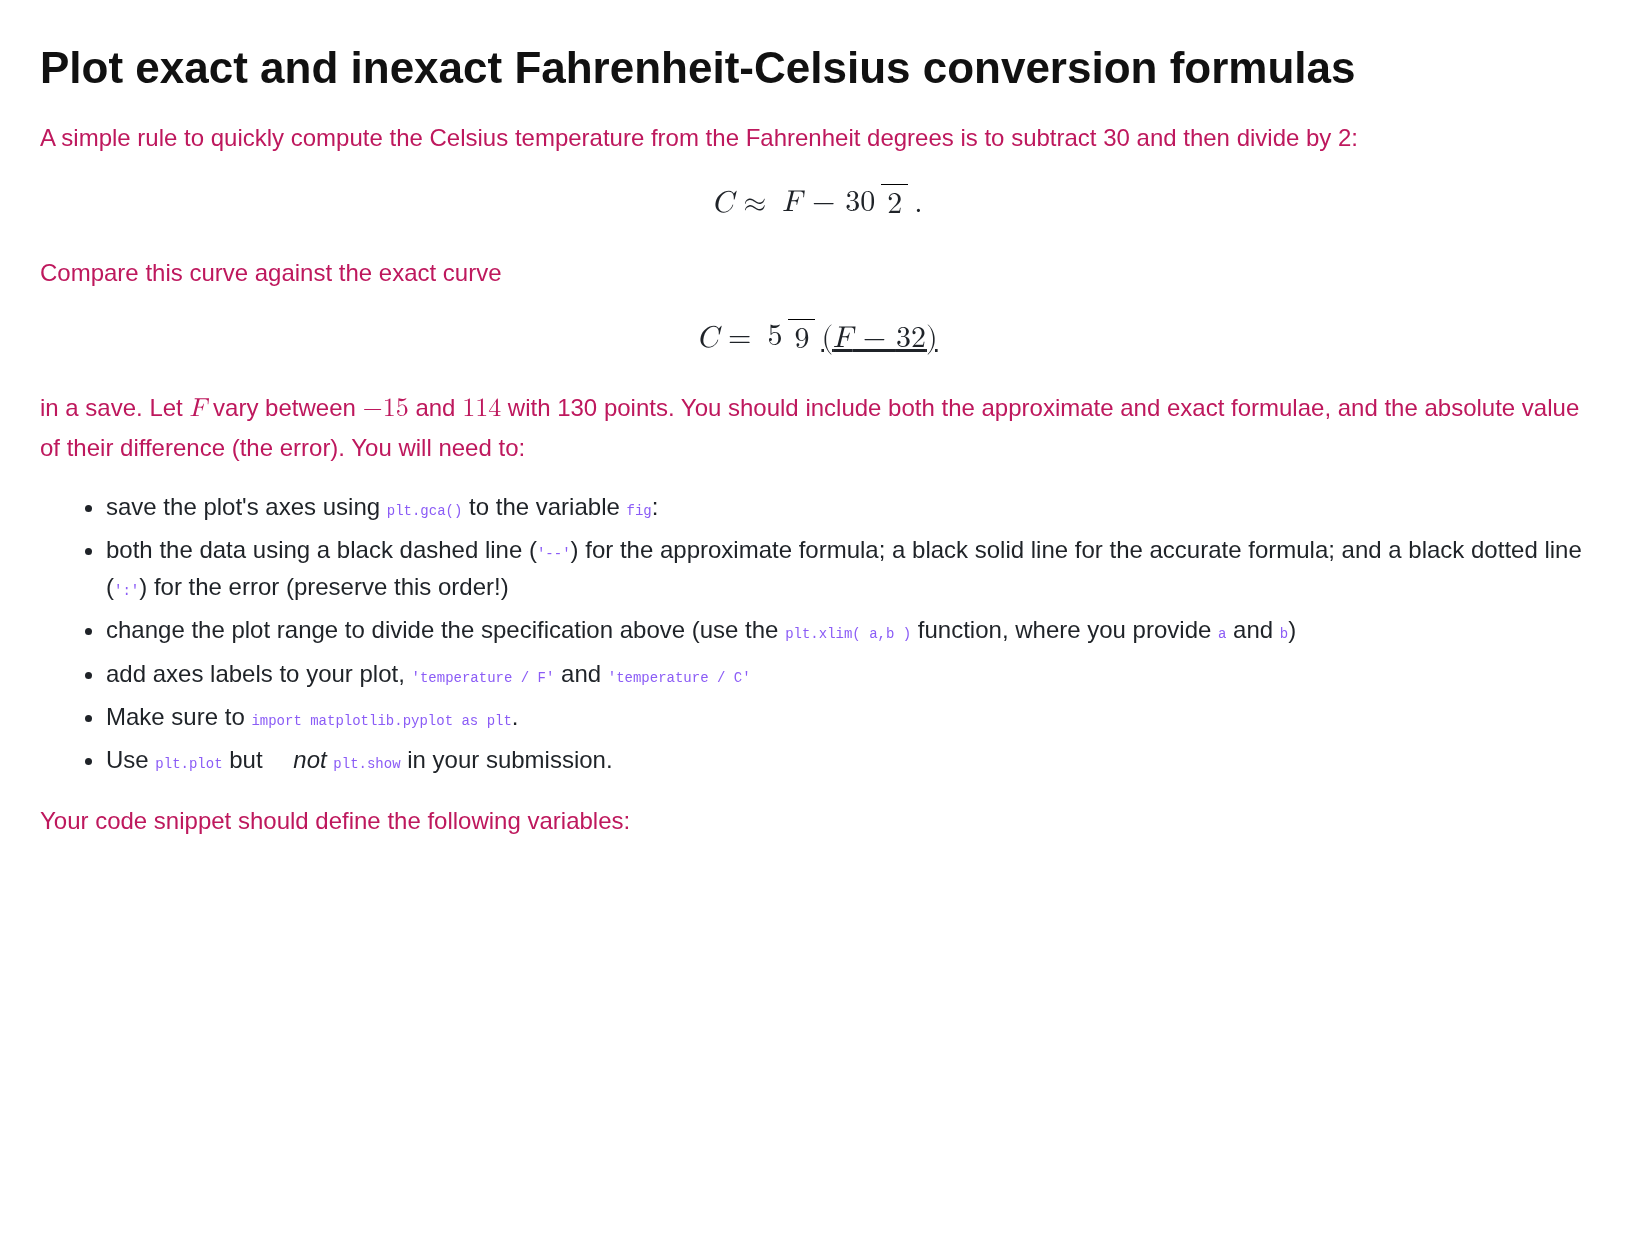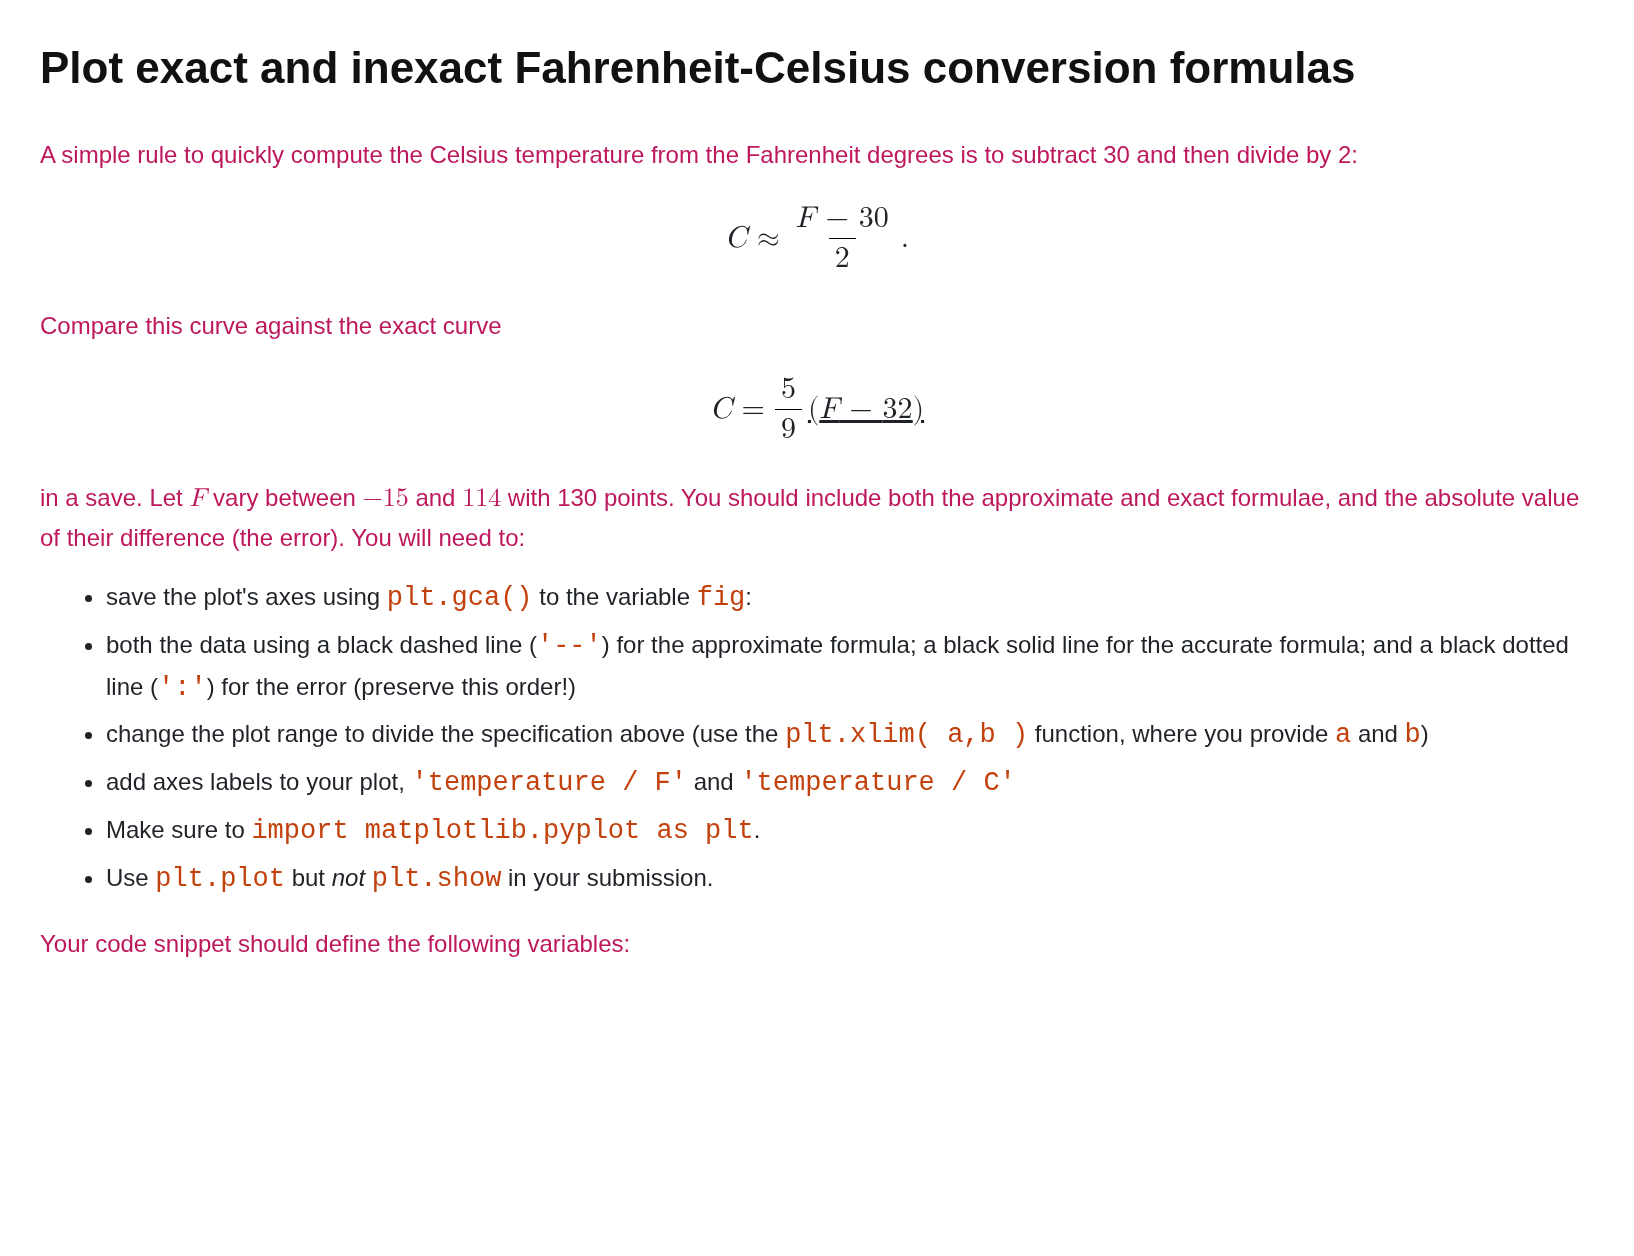--- a/index.html
+++ b/index.html
@@ -8,21 +8,21 @@
     background: #ffffff;
     color: #1f2328;
     padding: 40px 40px 20px 40px;
     max-width: 1634px;
     line-height: 1.5;
   }
   .heading {
     font-size: 44px;
     font-weight: 700;
     color: #111;
-    margin-bottom: 41px;
+    margin-bottom: 24px;
     line-height: 1.25;
   }
   .para {
     font-size: 24px;
     color: #be185d;
     margin-bottom: 22px;
     line-height: 1.55;
   }
   .formula {
     text-align: center;
@@ -31,21 +31,21 @@
     margin: 28px 0 32px 0;
     line-height: 1;
   }
   .formula .row {
     display: inline-flex;
     align-items: center;
     gap: 10px;
   }
   .formula .frac {
     display: inline-flex;
-    flex-direction: column;
+    flex-direction: row;
     align-items: center;
     vertical-align: middle;
     line-height: 1.15;
   }
   .formula .frac .num { padding: 0 6px 2px 6px; }
   .formula .frac .den { border-top: 1.6px solid #000; padding: 2px 6px 0 6px; }
   .it { font-style: italic; }
   .rm { font-style: normal; }
 
   .inline-math {
@@ -61,26 +61,26 @@
     font-size: 24px;
     color: #1f2328;
   }
   ul.spec li {
     margin-bottom: 6px;
     line-height: 1.55;
   }
 
   code.inline {
     font-family: ui-monospace, SFMono-Regular, "SF Mono", Menlo, Consolas, "Liberation Mono", monospace;
-    font-size: 27px;
-    color: #c2410c;
+    font-size: 14px;
+    color: #8b5cf6;
     background: transparent;
   }
 
-  .emph { font-style: italic; }
+  .emph { font-style: italic; margin-left: 24px; }
 </style>
 </head>
 <body>
 
 <h1 class="heading">Plot exact and inexact Fahrenheit-Celsius conversion formulas</h1>
 
 <p class="para">A simple rule to quickly compute the Celsius temperature from the Fahrenheit degrees is to subtract 30 and then divide by 2:</p>
 
 <div class="formula">
   <span class="row">

